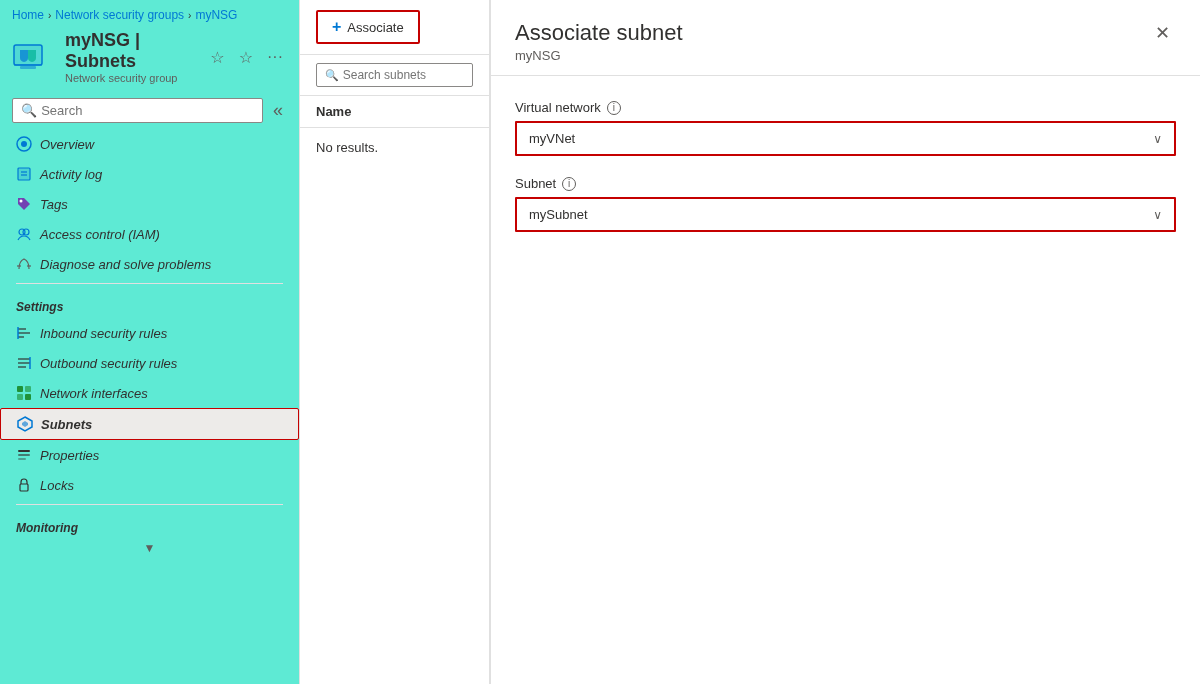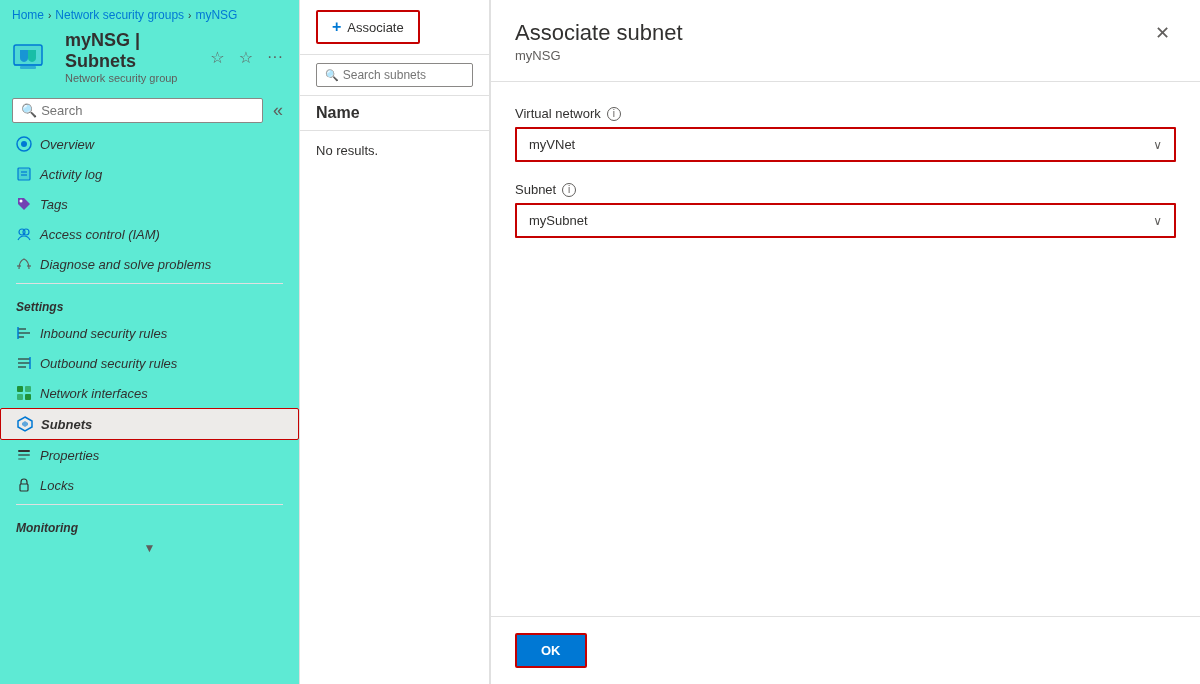--- a/index.html
+++ b/index.html
@@ -175,21 +175,21 @@
       border: none;
       outline: none;
       font-size: 12px;
       width: 100%;
       color: #605e5c;
     }
 
     .table-header {
       padding: 8px 16px;
       font-weight: 600;
-      font-size: 16px;
+      font-size: 13px;
       color: #323130;
       border-bottom: 1px solid #e0e0e0;
     }
     .no-results {
       padding: 12px 16px;
       color: #323130;
       font-size: 13px;
     }
 
     
@@ -197,21 +197,21 @@
       width: 710px;
       min-width: 710px;
       background: #fff;
       display: flex;
       flex-direction: column;
       border-left: 1px solid #e0e0e0;
       overflow-y: auto;
     }
 
     .panel-header {
-      padding: 20px 24px 18px 24px;
+      padding: 20px 24px 12px 24px;
       border-bottom: 1px solid #e0e0e0;
       display: flex;
       justify-content: space-between;
       align-items: flex-start;
     }
     .panel-title {
       font-size: 22px;
       font-weight: 300;
       color: #323130;
     }
@@ -536,16 +536,13 @@
         <span>Subnet</span>
         <span class="info-icon" title="Information">i</span>
       </div>
       <div class="dropdown-select">
         <span>mySubnet</span>
         <span class="dropdown-chevron">∨</span>
       </div>
     </div>
   </div>
 
-  <div class="panel-footer">
-    <button class="ok-btn">OK</button>
-  </div>
 </div>
 
 </body></html>

